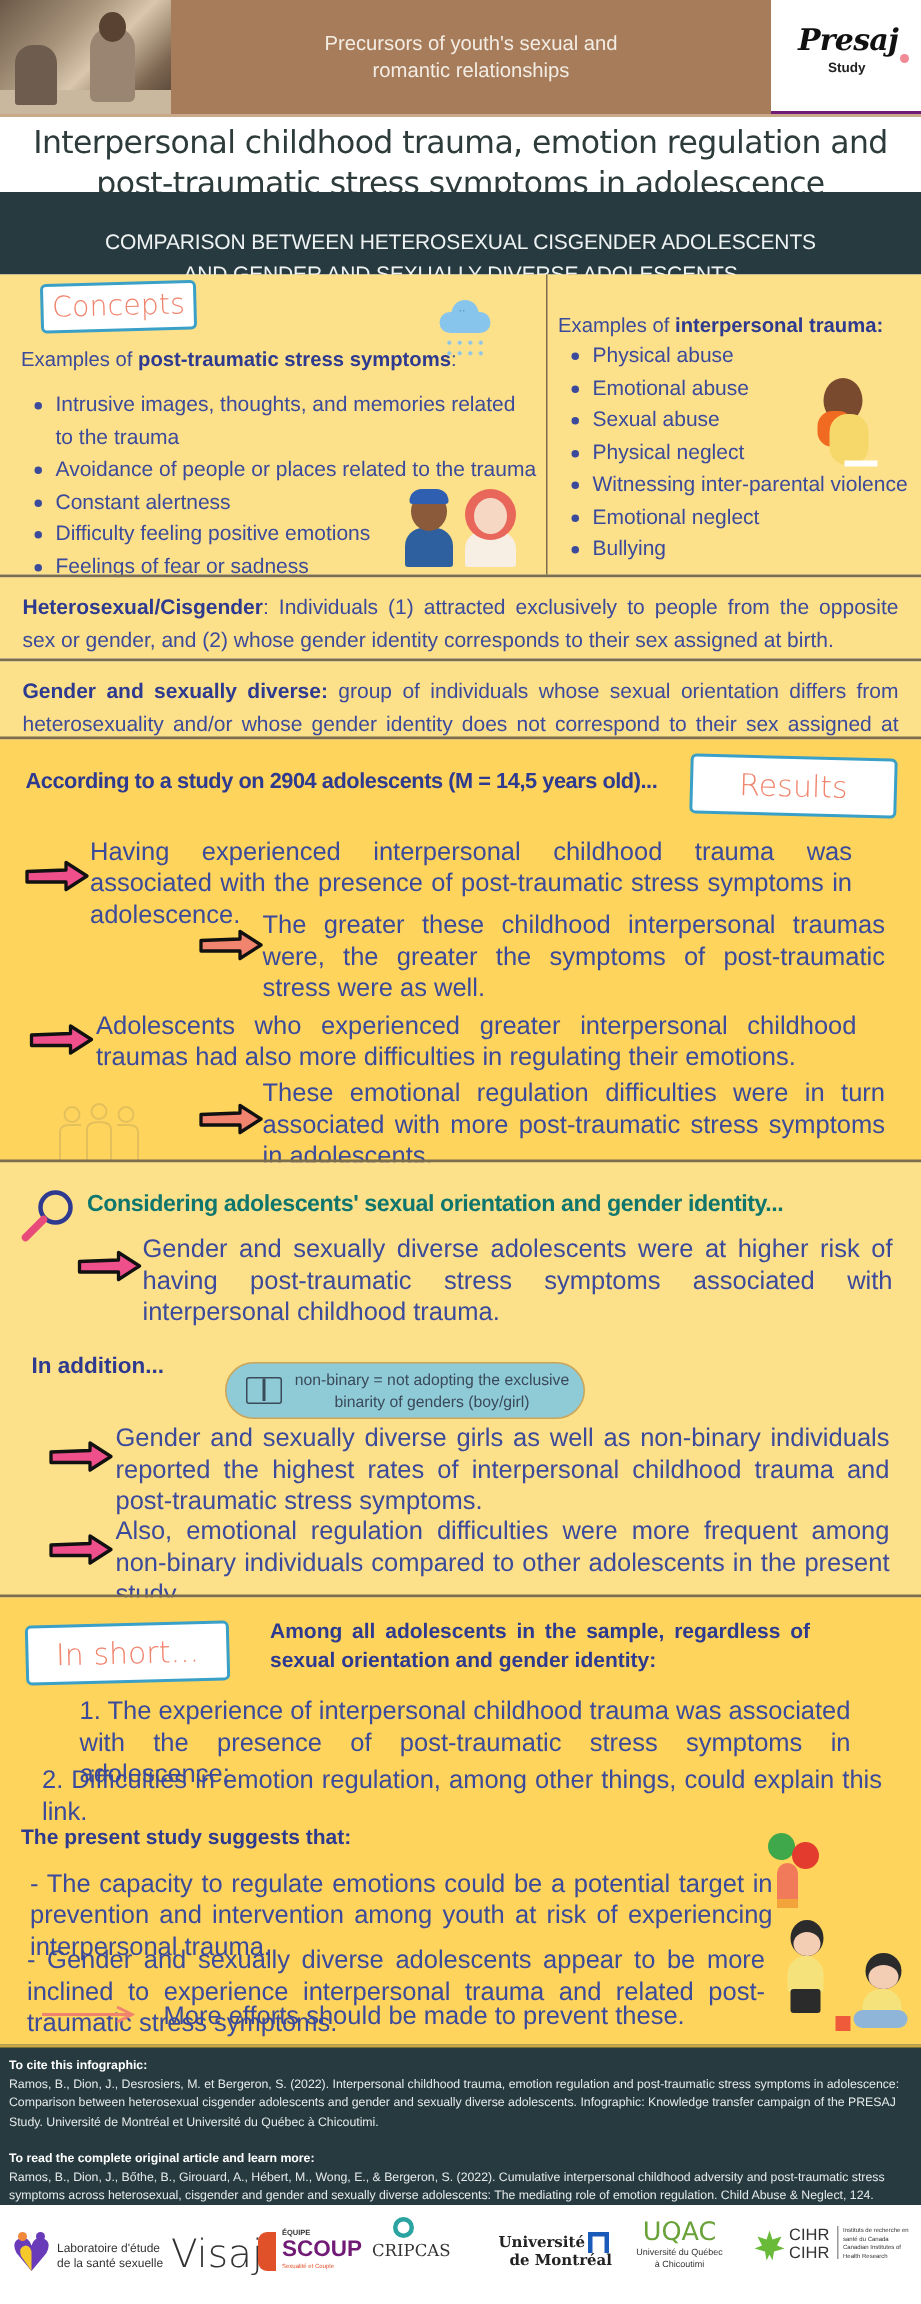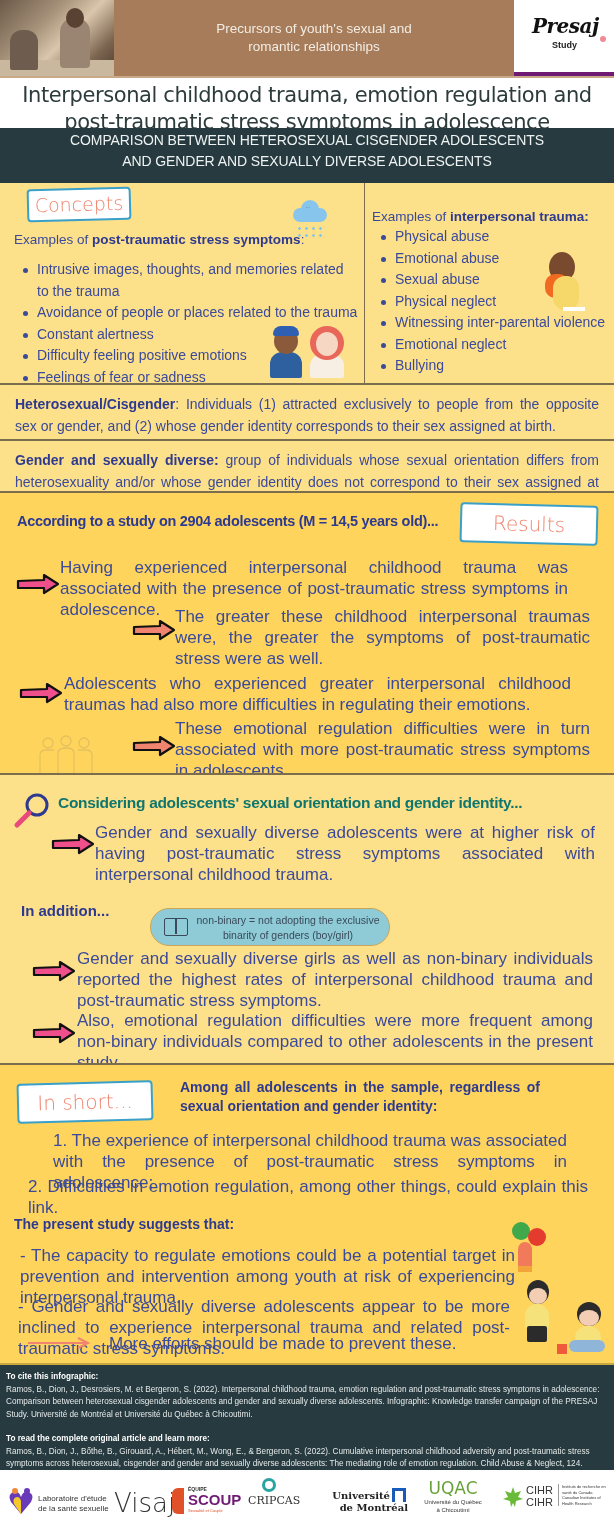--- a/index.html
+++ b/index.html
@@ -8,29 +8,29 @@
 
   
   .hdr { position: absolute; left: 0; top: 0; width: 614px; height: 76px; }
   .hdr-photo { position: absolute; left: 0; top: 0; width: 114px; height: 76px; background: linear-gradient(135deg, #6b5a48 0%, #a8937b 35%, #d9c6ac 55%, #7c6550 80%, #4a3b2e 100%); overflow: hidden; }
   .hdr-photo .p1 { position:absolute; left:60px; top:18px; width:30px; height:50px; border-radius: 14px 14px 4px 4px; background:#9a8572; }
   .hdr-photo .p1h { position:absolute; left:66px; top:8px; width:18px; height:20px; border-radius:50%; background:#5a4232; }
   .hdr-photo .p2 { position:absolute; left:10px; top:30px; width:28px; height:40px; border-radius: 12px 12px 2px 2px; background:#6e5c4e; }
   .hdr-photo .desk { position:absolute; left:0; top:60px; width:114px; height:16px; background:#c9b79e; }
   .hdr-band { position: absolute; left: 114px; top: 0; width: 400px; height: 76px; background: #a67c5b; display: flex; align-items: center; justify-content: center; text-align: center; }
   .hdr-band span { color: #f3ece3; font-size: 13.5px; line-height: 18px; width: 240px; }
-  .hdr-logo { position: absolute; left: 514px; top: 0; width: 100px; height: 76px; background: #fff; border-bottom: 4px solid #701a75; }
+  .hdr-logo { position: absolute; left: 514px; top: 0; width: 100px; height: 76px; background: #fff; border-bottom: 2px solid #701a75; }
   .hdr-logo .presaj { position: absolute; left: 18px; top: 14px; font-family: "DejaVu Serif", serif; font-style: italic; font-size: 20px; font-weight: bold; color: #111; letter-spacing: -0.5px; }
   .hdr-logo .study { position: absolute; left: 38px; top: 40px; font-size: 9px; font-weight: bold; color: #222; }
   .hdr-logo .dot { position: absolute; left: 86px; top: 36px; width: 6px; height: 6px; border-radius: 50%; background: #f08a96; }
   .hdr-line { position:absolute; left:0; top:76px; width:614px; height:2px; background:#caa98b; }
 
   .title { position: absolute; left: 0; top: 78px; width: 614px; height: 50px; text-align: center; font-size: 21px; line-height: 27px; color: #2d3b3b; padding-top: 4px; font-family: "DejaVu Sans", sans-serif; font-weight: normal; letter-spacing: -0.4px; }
 
-  .subtitle { position: absolute; left: 0; top: 128px; width: 614px; height: 55px; background: #263a3f; color: #eef2f2; text-align: center; font-size: 14px; line-height: 21px; padding-top: 2px; letter-spacing: -0.1px; }
+  .subtitle { position: absolute; left: 0; top: 128px; width: 614px; height: 55px; background: #263a3f; color: #eef2f2; text-align: center; font-size: 14px; line-height: 21px; padding-top: 23px; letter-spacing: -0.1px; }
 
   
   .concepts { position: absolute; left: 0; top: 183px; width: 614px; height: 200px; background: #fde08a; }
   .vdiv { position:absolute; left: 364px; top: 183px; width:1px; height:200px; background:#7b6d4d; }
   .hline { position:absolute; left:0; width:614px; height:2px; background:#7b6d4d; }
   .tag { position: absolute; background: #fff; border: 2px solid #3aa0c8; border-radius: 4px; color: #f0846e; font-family: "DejaVu Sans", sans-serif; font-weight: 300; text-align: center; transform: rotate(-1.5deg); }
   .tag.concepts-tag { left: 27px; top: 188px; width: 104px; height: 33px; font-size: 19px; line-height: 29px; }
   .sec-head { font-size: 13.5px; color: #3b4a9a; }
   .sec-head b { color: #2e3a8f; }
   ul.bul { list-style: none; }

